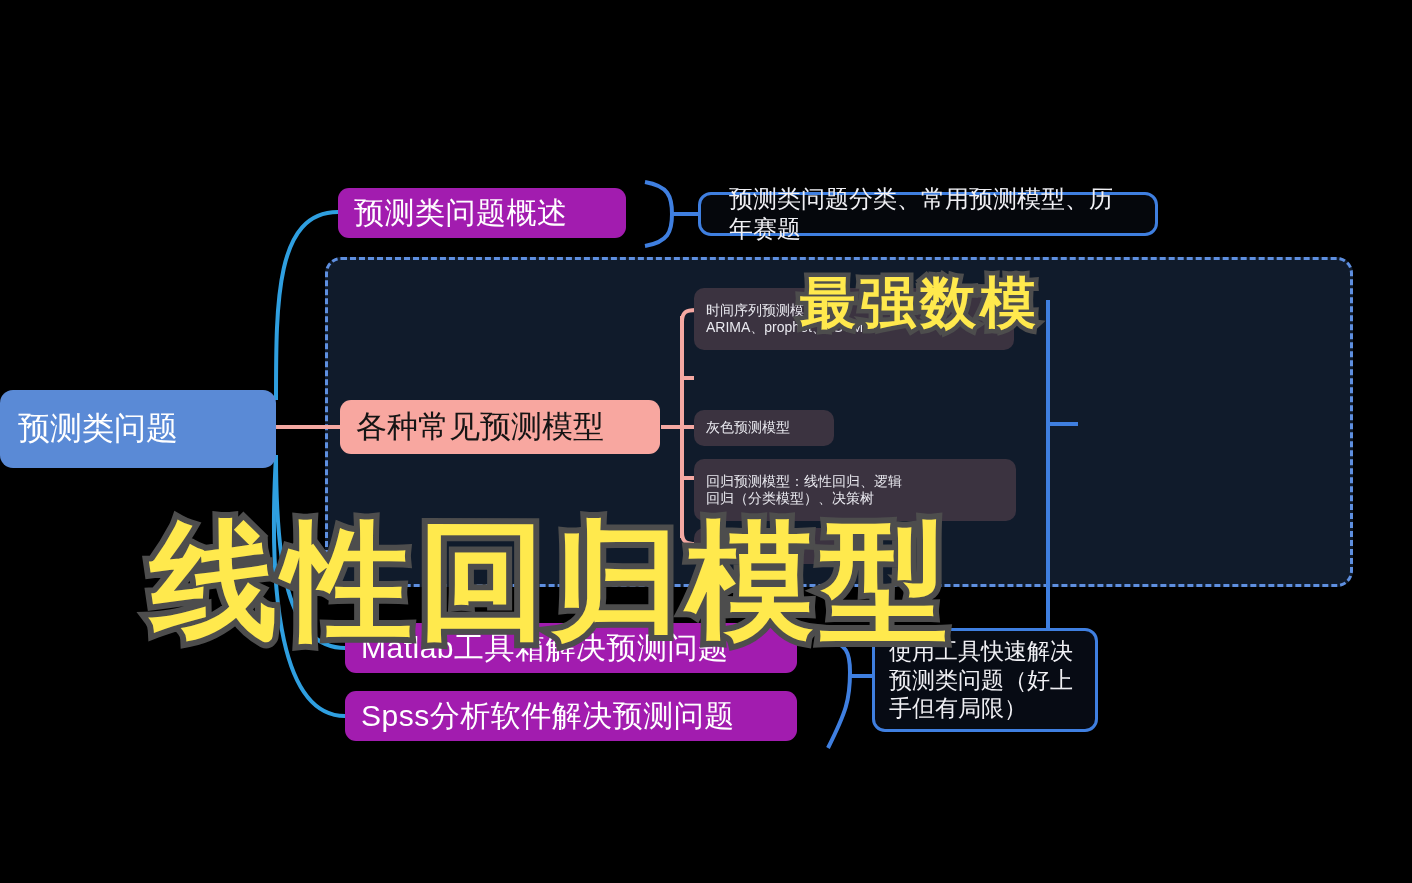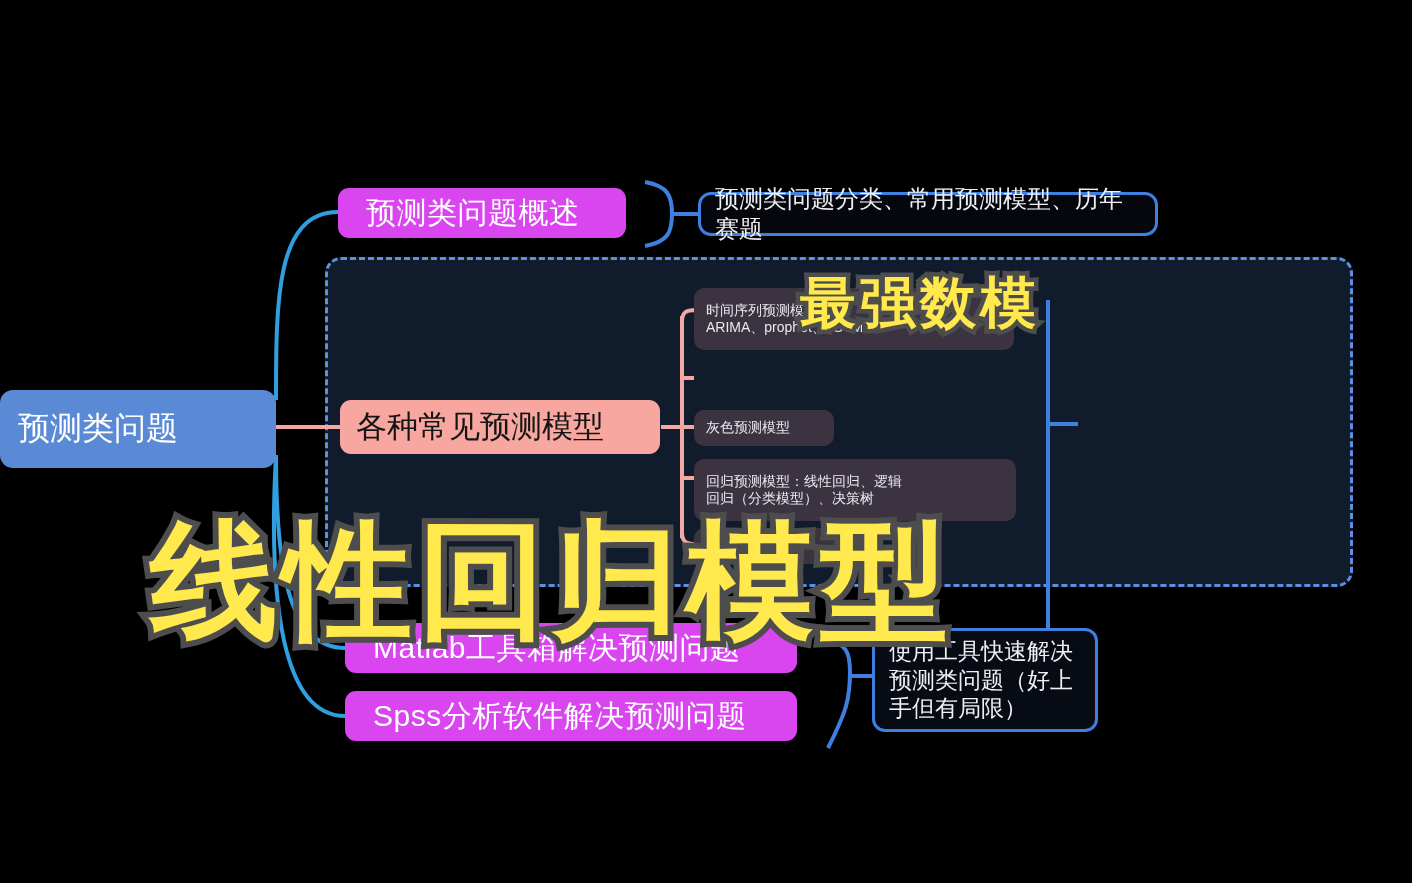--- a/index.html
+++ b/index.html
@@ -46,24 +46,24 @@
   .node {
     position: absolute;
     display: flex;
     align-items: center;
     box-sizing: border-box;
     white-space: pre;
   }
 
   
   .node-blue {
-    background: #d946ef;
+    background: #a21caf;
     border-radius: 11px;
     color: #ffffff;
-    padding: 7px 28px;
+    padding: 7px 16px;
     font-size: 30px;
     line-height: 1.18;
     letter-spacing: 0.5px;
   }
 
   
   .node-root {
     background: #5a8ad6;
     border-radius: 13px;
     color: #ffffff;
@@ -99,21 +99,21 @@
     border: 3px solid #3f7fe0;
     border-radius: 13px;
     color: #f0f0f4;
     padding: 6px 14px;
     font-size: 23px;
     line-height: 1.25;
     white-space: pre-line;
   }
   .node-outline.wide {
     font-size: 24px;
-    padding: 5px 14px;
+    padding: 5px 28px;
     background: #05070c;
   }
 
   
   .caption {
     position: absolute;
     color: #ffe94d;
     font-weight: bold;
     white-space: pre;
     letter-spacing: 2px;

